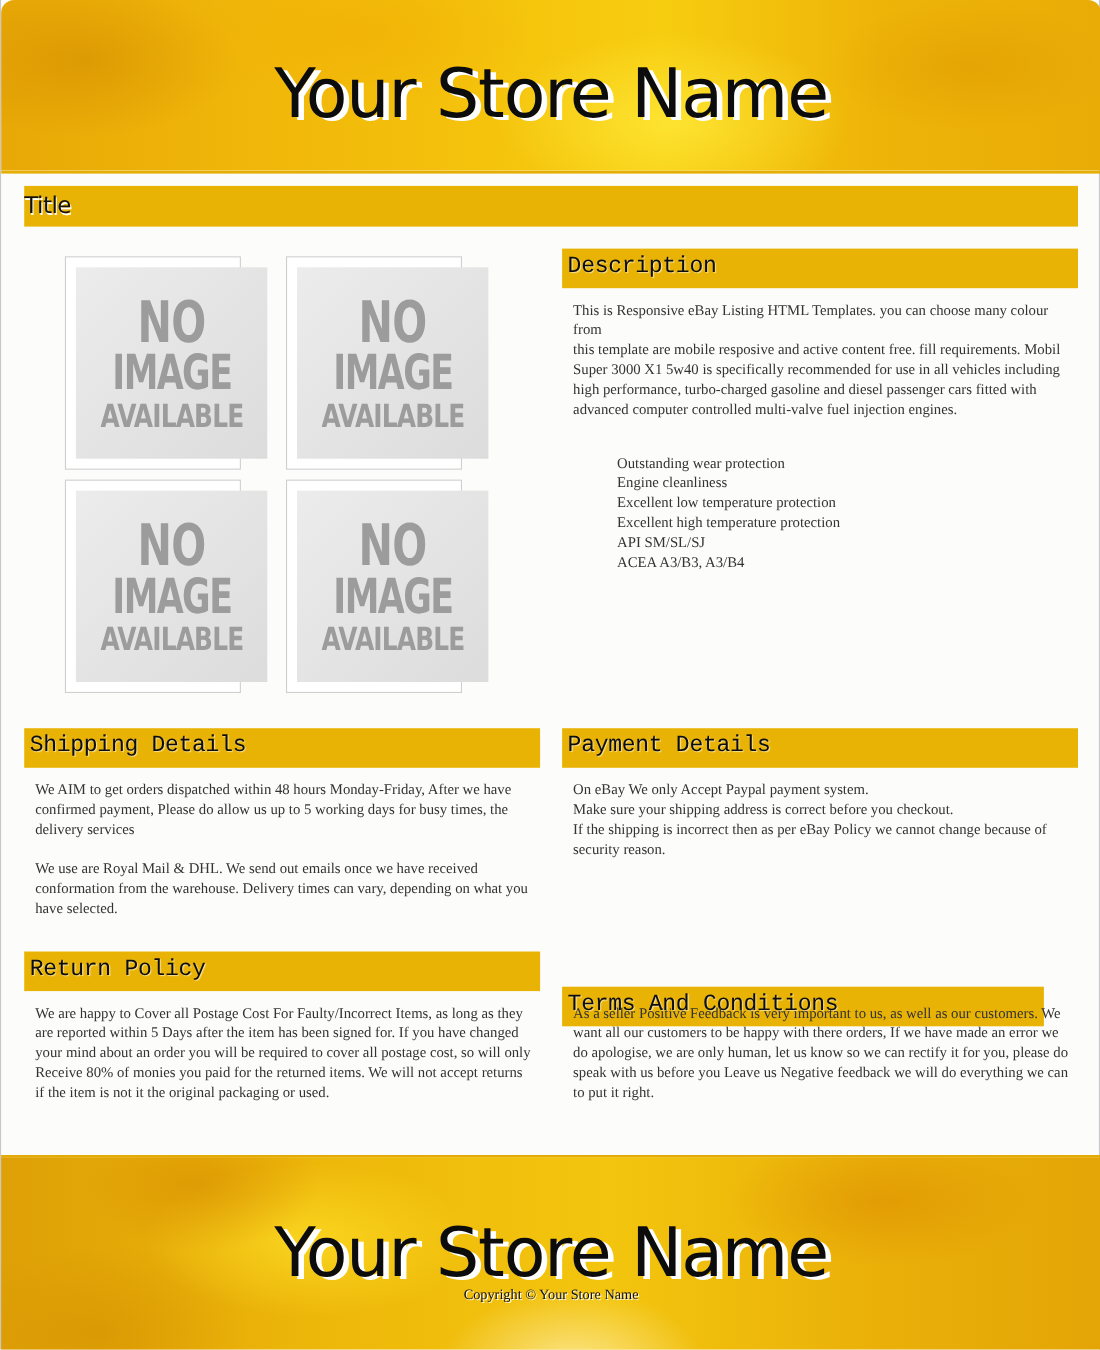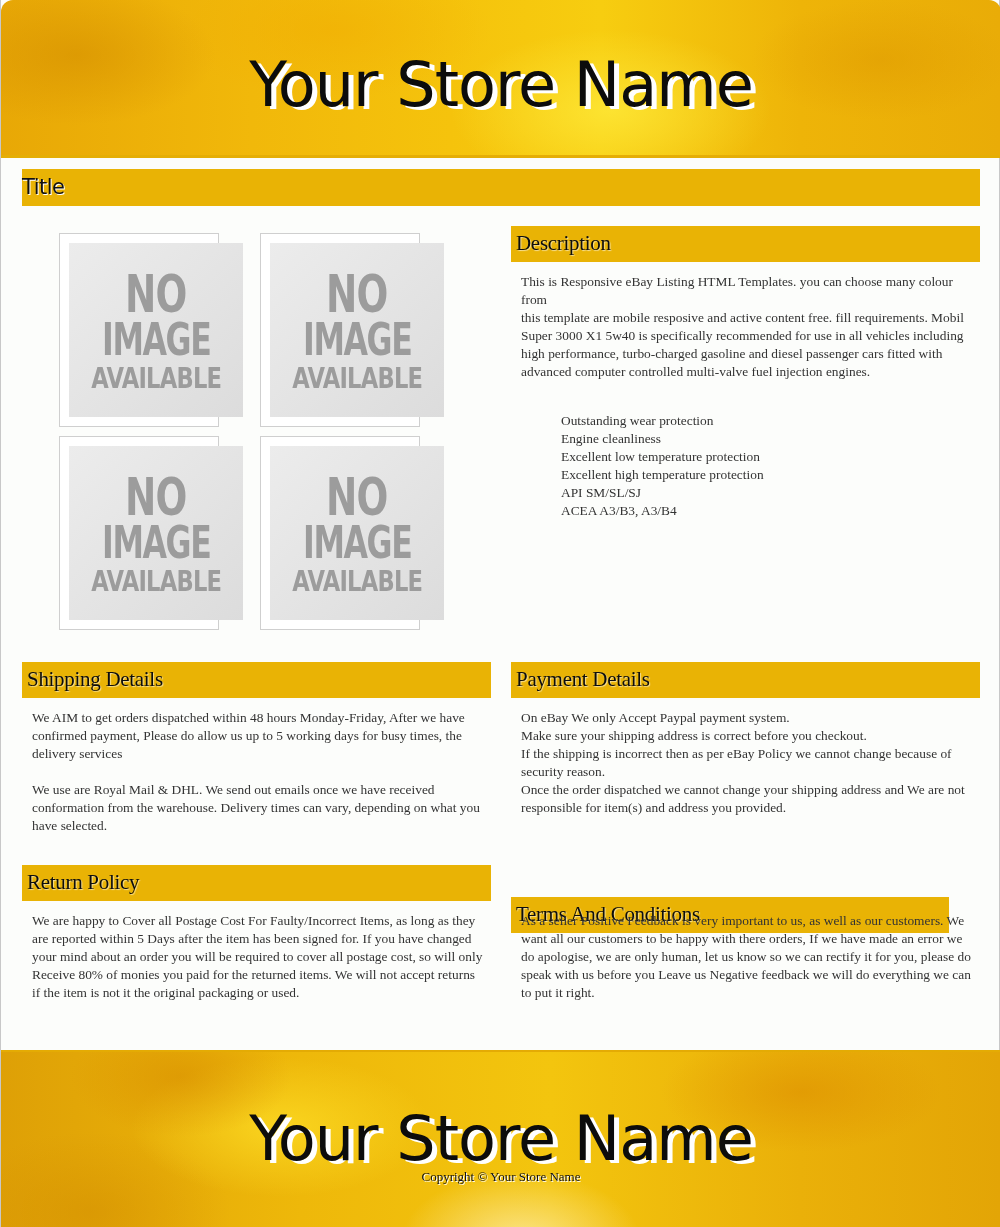--- a/index.html
+++ b/index.html
@@ -62,21 +62,21 @@
     display: flex; flex-direction: column; align-items: center; justify-content: center;
     font-family: "DejaVu Sans", sans-serif; font-weight: bold; color: #9c9c9c;
     line-height: 1; transform-origin: center;
   }
   .ph .l1 { font-size: 52px; letter-spacing: -1px; transform: scaleX(0.72); }
   .ph .l2 { font-size: 44px; letter-spacing: -2px; transform: scaleX(0.72); margin-top: -2px; }
   .ph .l3 { font-size: 29px; letter-spacing: -1px; transform: scaleX(0.78); margin-top: 2px; }
 
   .section-head {
     position: absolute; height: 36px; background: #e9b305;
-    font-family: Liberation Serif, serif; font-size: 21px; line-height: 34px;
+    font-family: Liberation Mono, monospace; font-size: 21px; line-height: 34px;
     color: #0d0d0d; padding-left: 5px; letter-spacing: -0.3px;
     text-shadow: 1px 1px 1px rgba(255,255,255,0.6);
   }
   .section-body {
     position: absolute; font-family: "Liberation Serif", serif; font-size: 13.4px;
     line-height: 18px; color: #333333;
   }
   .section-body p { margin: 0; }
   .section-body .gap { height: 18px; }
 
@@ -145,21 +145,20 @@
     <p>We AIM to get orders dispatched within 48 hours Monday-Friday, After we have confirmed payment, Please do allow us up to 5 working days for busy times, the delivery services</p>
     <div class="gap"></div>
     <p>We use are Royal Mail &amp; DHL. We send out emails once we have received conformation from the warehouse. Delivery times can vary, depending on what you have selected.</p>
   </div>
 
   <div class="section-head" style="top:662px;left:510px;width:469px;">Payment Details</div>
   <div class="section-body" style="top:709px;left:520px;width:452px;">
     <p>On eBay We only Accept Paypal payment system.</p>
     <p>Make sure your shipping address is correct before you checkout.</p>
     <p>If the shipping is incorrect then as per eBay Policy we cannot change because of security reason.</p>
-    <p>Once the order dispatched we cannot change your shipping address and We are not responsible for item(s) and address you provided.</p>
   </div>
 
   <div class="section-head" style="top:865px;left:21px;width:469px;">Return Policy</div>
   <div class="section-body" style="top:912px;left:31px;width:452px;">
     <p>We are happy to Cover all Postage Cost For Faulty/Incorrect Items, as long as they are reported within 5 Days after the item has been signed for. If you have changed your mind about an order you will be required to cover all postage cost, so will only Receive 80% of monies you paid for the returned items. We will not accept returns if the item is not it the original packaging or used.</p>
   </div>
 
   <div class="section-head" style="top:897px;left:510px;width:438px;">Terms And Conditions</div>
   <div class="section-body" style="top:912px;left:520px;width:452px;">
     <p>As a seller Positive Feedback is very important to us, as well as our customers. We want all our customers to be happy with there orders, If we have made an error we do apologise, we are only human, let us know so we can rectify it for you, please do speak with us before you Leave us Negative feedback we will do everything we can to put it right.</p>

